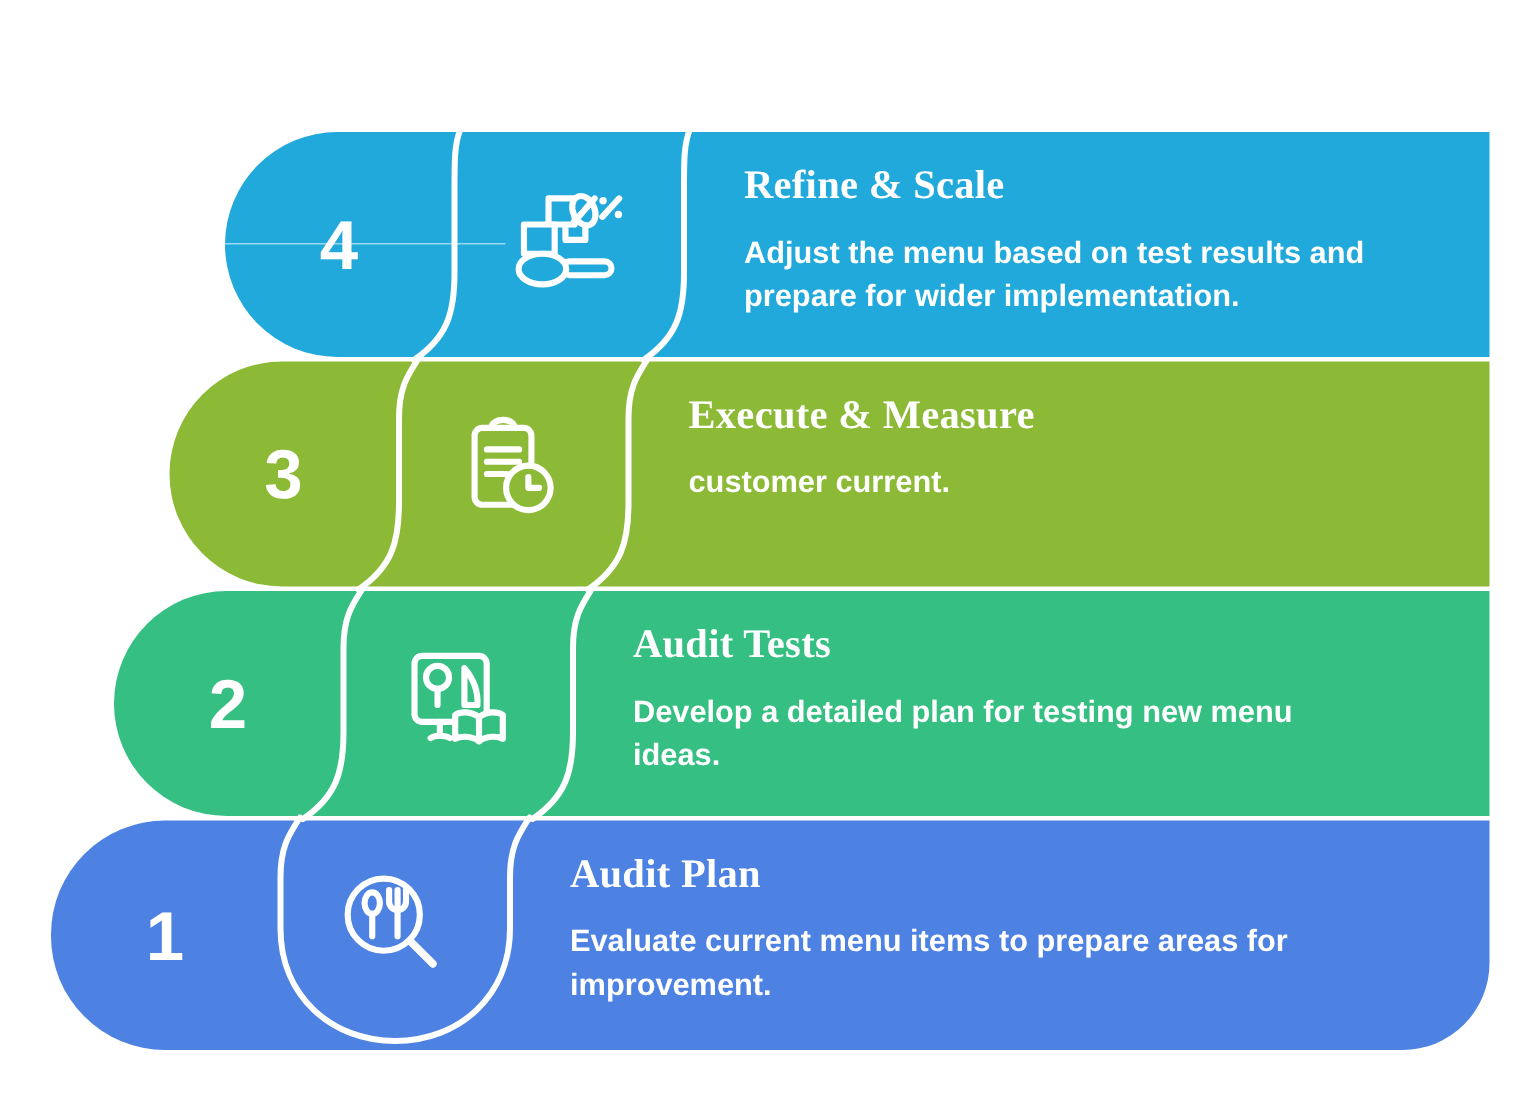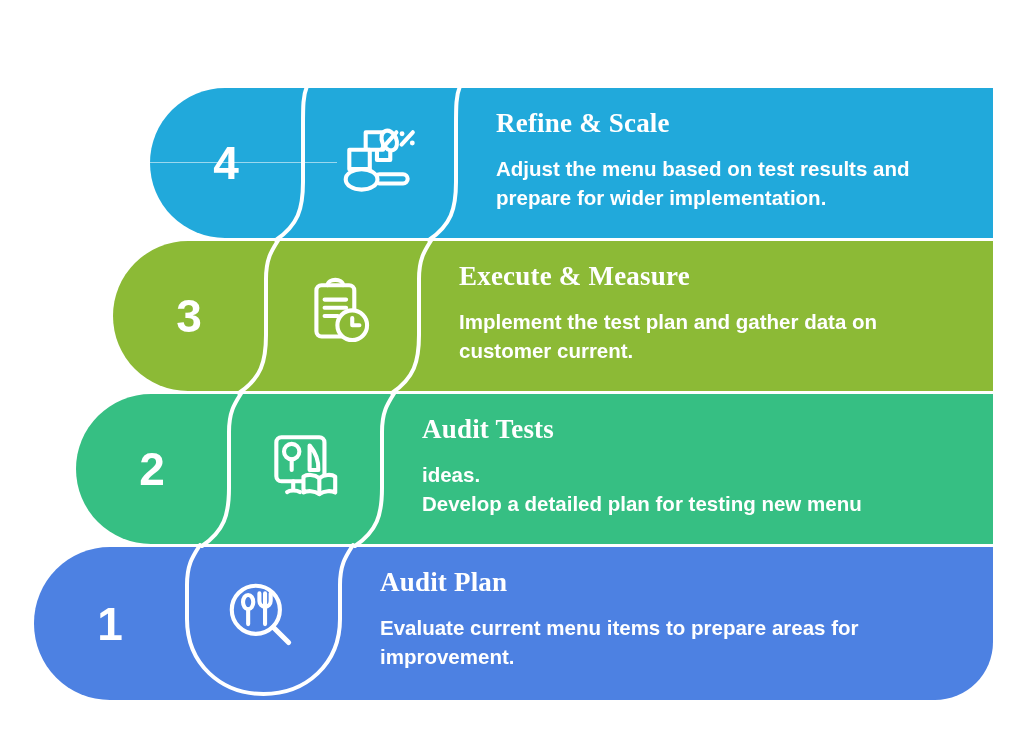--- a/index.html
+++ b/index.html
@@ -93,21 +93,20 @@
         <rect class="s" x="17" y="12" width="37" height="50" rx="5"></rect>
         <path class="s" d="M28 12 C28 5 43 5 43 12"></path>
         <path class="s" d="M25 26 h21 M25 34 h21 M25 42 h13"></path>
         <circle class="sm" cx="52" cy="51" r="14.5"></circle>
         <path class="s" d="M52 44 v7 h7"></path>
       </svg>
     </div>
     <div class="content">
       <div class="title">Execute &amp; Measure</div>
       <div class="desc">
-        <span>Implement the test plan and gather data on</span>
         <span>customer current.</span>
       </div>
     </div>
   </div>
 
   <div class="row r2" style="--row-color: #36BF83;">
     <svg class="dividers" width="340" height="150" viewBox="0 0 340 150" aria-hidden="true">
       <path d="M166 -2 C159 9 153 17 153 38 L153 94 C153 121 148 137 126 152"></path>
       <path d="M319 -2 C312 9 306 17 306 38 L306 94 C306 121 301 137 279 152"></path>
     </svg>
@@ -119,22 +118,22 @@
         <path class="s" d="M29 32.5 V43"></path>
         <path class="s" d="M46.5 43 V19 C52.5 26 55.5 34 55 43 Z"></path>
         <path class="s" d="M30.5 54 V63 M24.5 64.5 C27 62.5 34 62.5 37 64.5"></path>
         <path class="sm" d="M56 51 C51 47 44 47 40.5 49.5 V65 C44 63 51 63 56 66.5 C61 63 68 63 71.5 65 V49.5 C68 47 61 47 56 51 Z"></path>
         <path class="s" d="M56 51 V66.5"></path>
       </svg>
     </div>
     <div class="content">
       <div class="title">Audit Tests</div>
       <div class="desc">
+        <span>Develop a detailed plan for testing new menu</span>
         <span>ideas.</span>
-        <span>Develop a detailed plan for testing new menu</span>
       </div>
     </div>
   </div>
 
   <div class="row r1" style="--row-color: #4D81E2;">
     <svg class="dividers" width="340" height="153" viewBox="0 0 340 153" aria-hidden="true">
       <path d="M166 -2 C159 9 153 17 153 38 L153 72 C153 117 187 147 229.5 147 C272 147 306 117 306 72 L306 38 C306 17 312 9 319 -2"></path>
     </svg>
     <div class="num">1</div>
     <div class="icon-cell">

